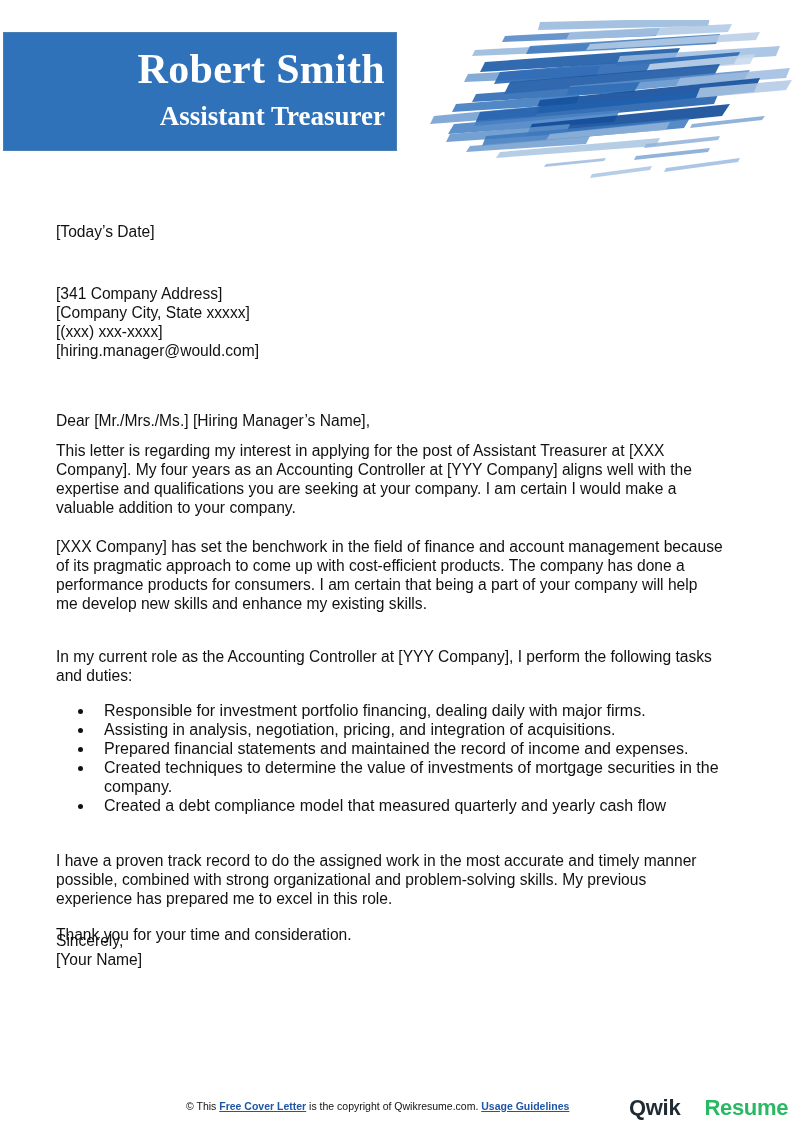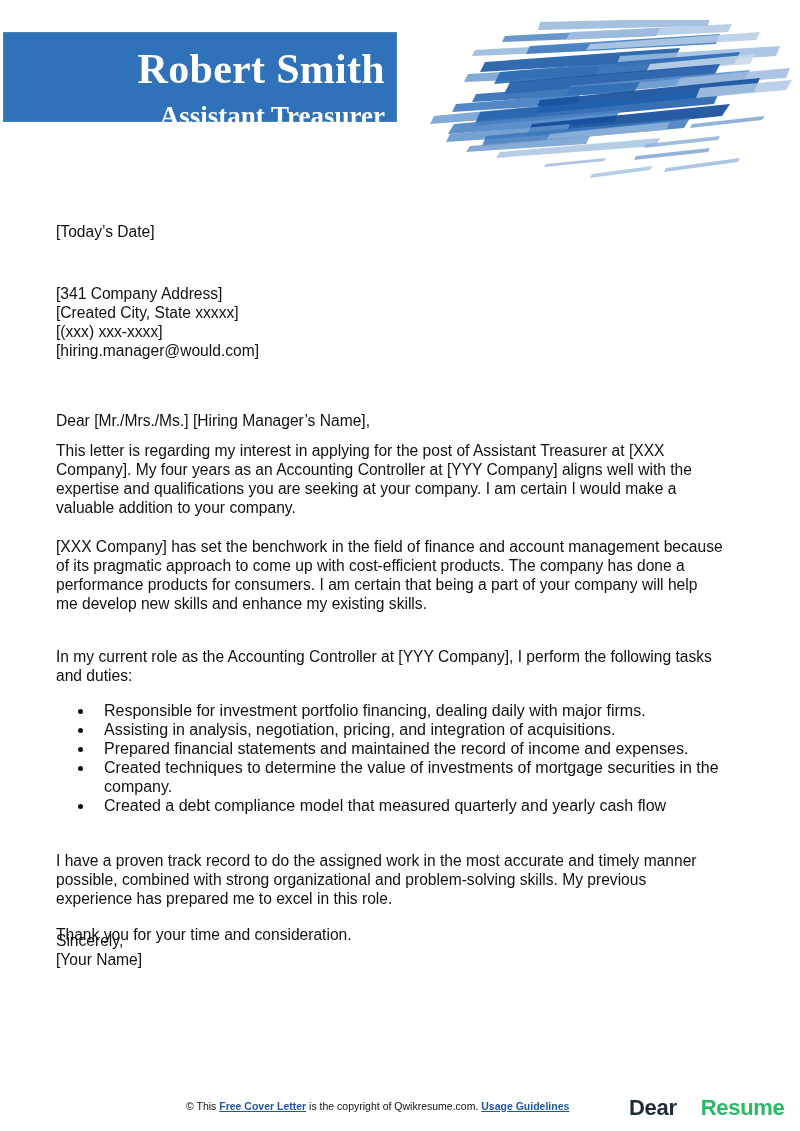--- a/index.html
+++ b/index.html
@@ -13,21 +13,21 @@
       position: relative;
       overflow: hidden;
       font-family: "Liberation Sans", sans-serif;
       color: #111111;
     }
     .header-box {
       position: absolute;
       left: 3px;
       top: 32px;
       width: 394px;
-      height: 90px;
+      height: 119px;
       background: #2f72ba;
       box-sizing: border-box;
       border: 1px solid #4a7fb5;
     }
     .header-name {
       position: absolute;
       right: 11px;
       top: 8px;
       font-family: "Liberation Serif", "DejaVu Serif", serif;
       font-weight: bold;
@@ -170,21 +170,21 @@
     <polygon points="126,144 186,138 184,141 124,147" fill="#9dbbdf" opacity="0.85"></polygon>
     <polygon points="246,148 320,138 318,142 244,152" fill="#9dbbdf" opacity="0.85"></polygon>
     <polygon points="172,154 232,146 230,150 170,158" fill="#a9c4e2" opacity="0.85"></polygon>
   </g>
 </svg>
 
 <div class="text-block date">[Today’s Date]</div>
 
 <div class="text-block address">
   <span class="line">[341 Company Address]</span>
-  <span class="line">[Created City, State xxxxx]</span>
+  <span class="line">[Company City, State xxxxx]</span>
   <span class="line">[(xxx) xxx-xxxx]</span>
   <span class="line">[hiring.manager@would.com]</span>
 </div>
 
 <div class="text-block salutation">Dear [Mr./Mrs./Ms.] [Hiring Manager’s Name],</div>
 
 <div class="text-block para1">
   <span class="line">This letter is regarding my interest in applying for the post of Assistant Treasurer at [XXX</span>
   <span class="line">Company]. My four years as an Accounting Controller at [YYY Company] aligns well with the</span>
   <span class="line">expertise and qualifications you are seeking at your company. I am certain I would make a</span>
@@ -238,14 +238,14 @@
 <div class="text-block signoff">
   <span class="line">Sincerely,</span>
   <span class="line">[Your Name]</span>
 </div>
 
 <div class="footer-text">
   <span>© This </span><a class="footer-link">Free Cover Letter</a><span> is the copyright of Qwikresume.com. </span><a class="footer-link">Usage Guidelines</a>
 </div>
 
 <div class="logo">
-  <span class="logo-qwik">Dear</span><span class="logo-resume">Resume</span>
+  <span class="logo-qwik">Qwik</span><span class="logo-resume">Resume</span>
 </div>
 
 </body></html>

